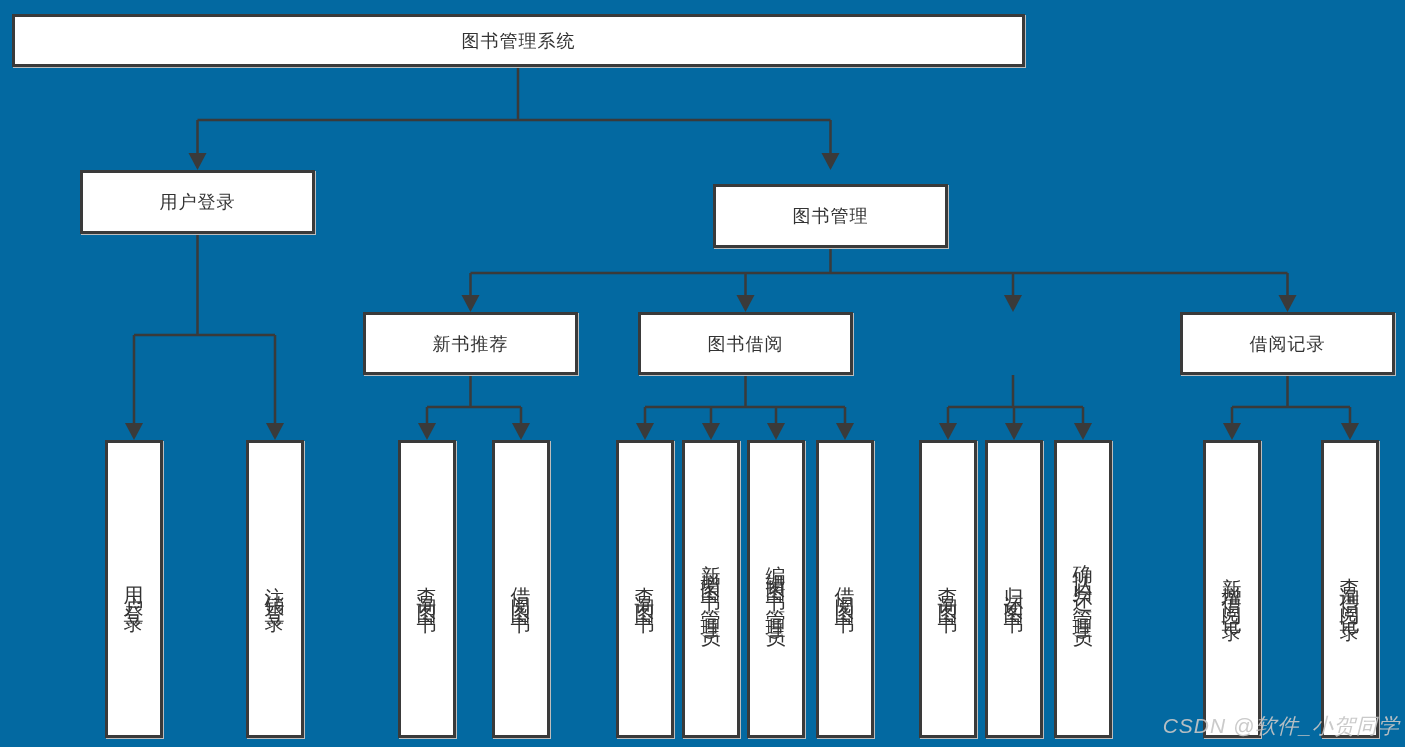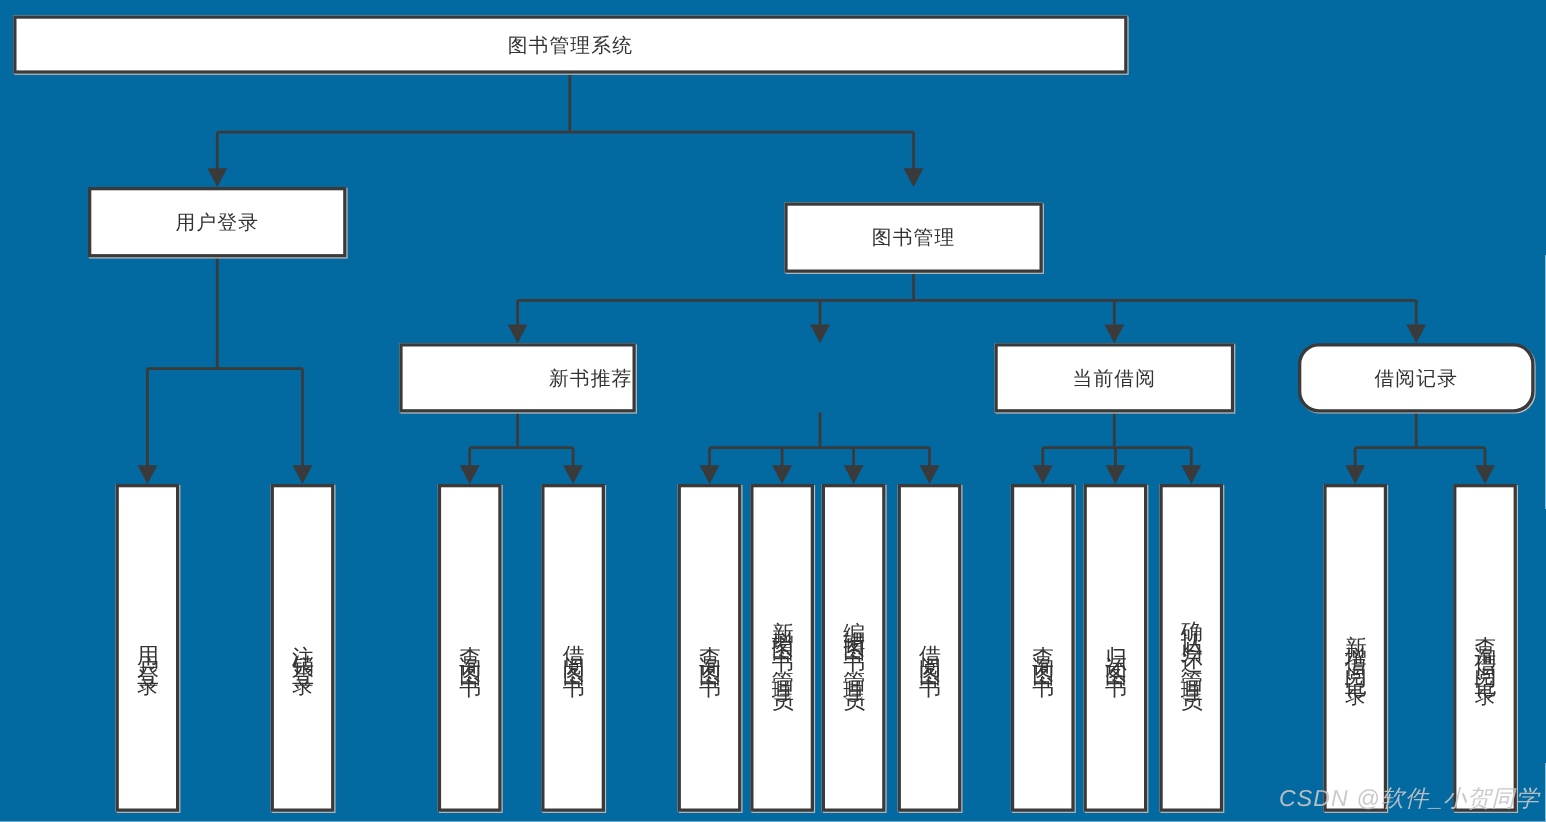--- a/index.html
+++ b/index.html
@@ -124,27 +124,27 @@
     <span>图书管理系统</span>
   </div>
 
   <div class="h-node" style="left:80px; top:170px; width:235px; height:64px;">
     <span>用户登录</span>
   </div>
   <div class="h-node" style="left:713px; top:184px; width:235px; height:64px;">
     <span>图书管理</span>
   </div>
 
-  <div class="h-node" style="left:363px; top:312px; width:215px; height:63px;justify-content:flex-end;">
+  <div class="h-node" style="left:363px; top:312px; width:215px; height:63px;">
     <span>新书推荐</span>
   </div>
-  <div class="h-node" style="left:904px; top:312px; width:218px; height:63px;">
-    <span>当前借阅</span>
+  <div class="h-node" style="left:638px; top:312px; width:215px; height:63px;">
+    <span>图书借阅</span>
   </div>
-  <div class="h-node" style="left:1180px; top:312px; width:215px; height:63px;border-radius:19px;">
+  <div class="h-node" style="left:1180px; top:312px; width:215px; height:63px;">
     <span>借阅记录</span>
   </div>
 
   <div class="v-node" style="left:105px;">
     <span>用户登录</span>
   </div>
   <div class="v-node" style="left:246px;">
     <span>注销登录</span>
   </div>
   <div class="v-node" style="left:398px;">

